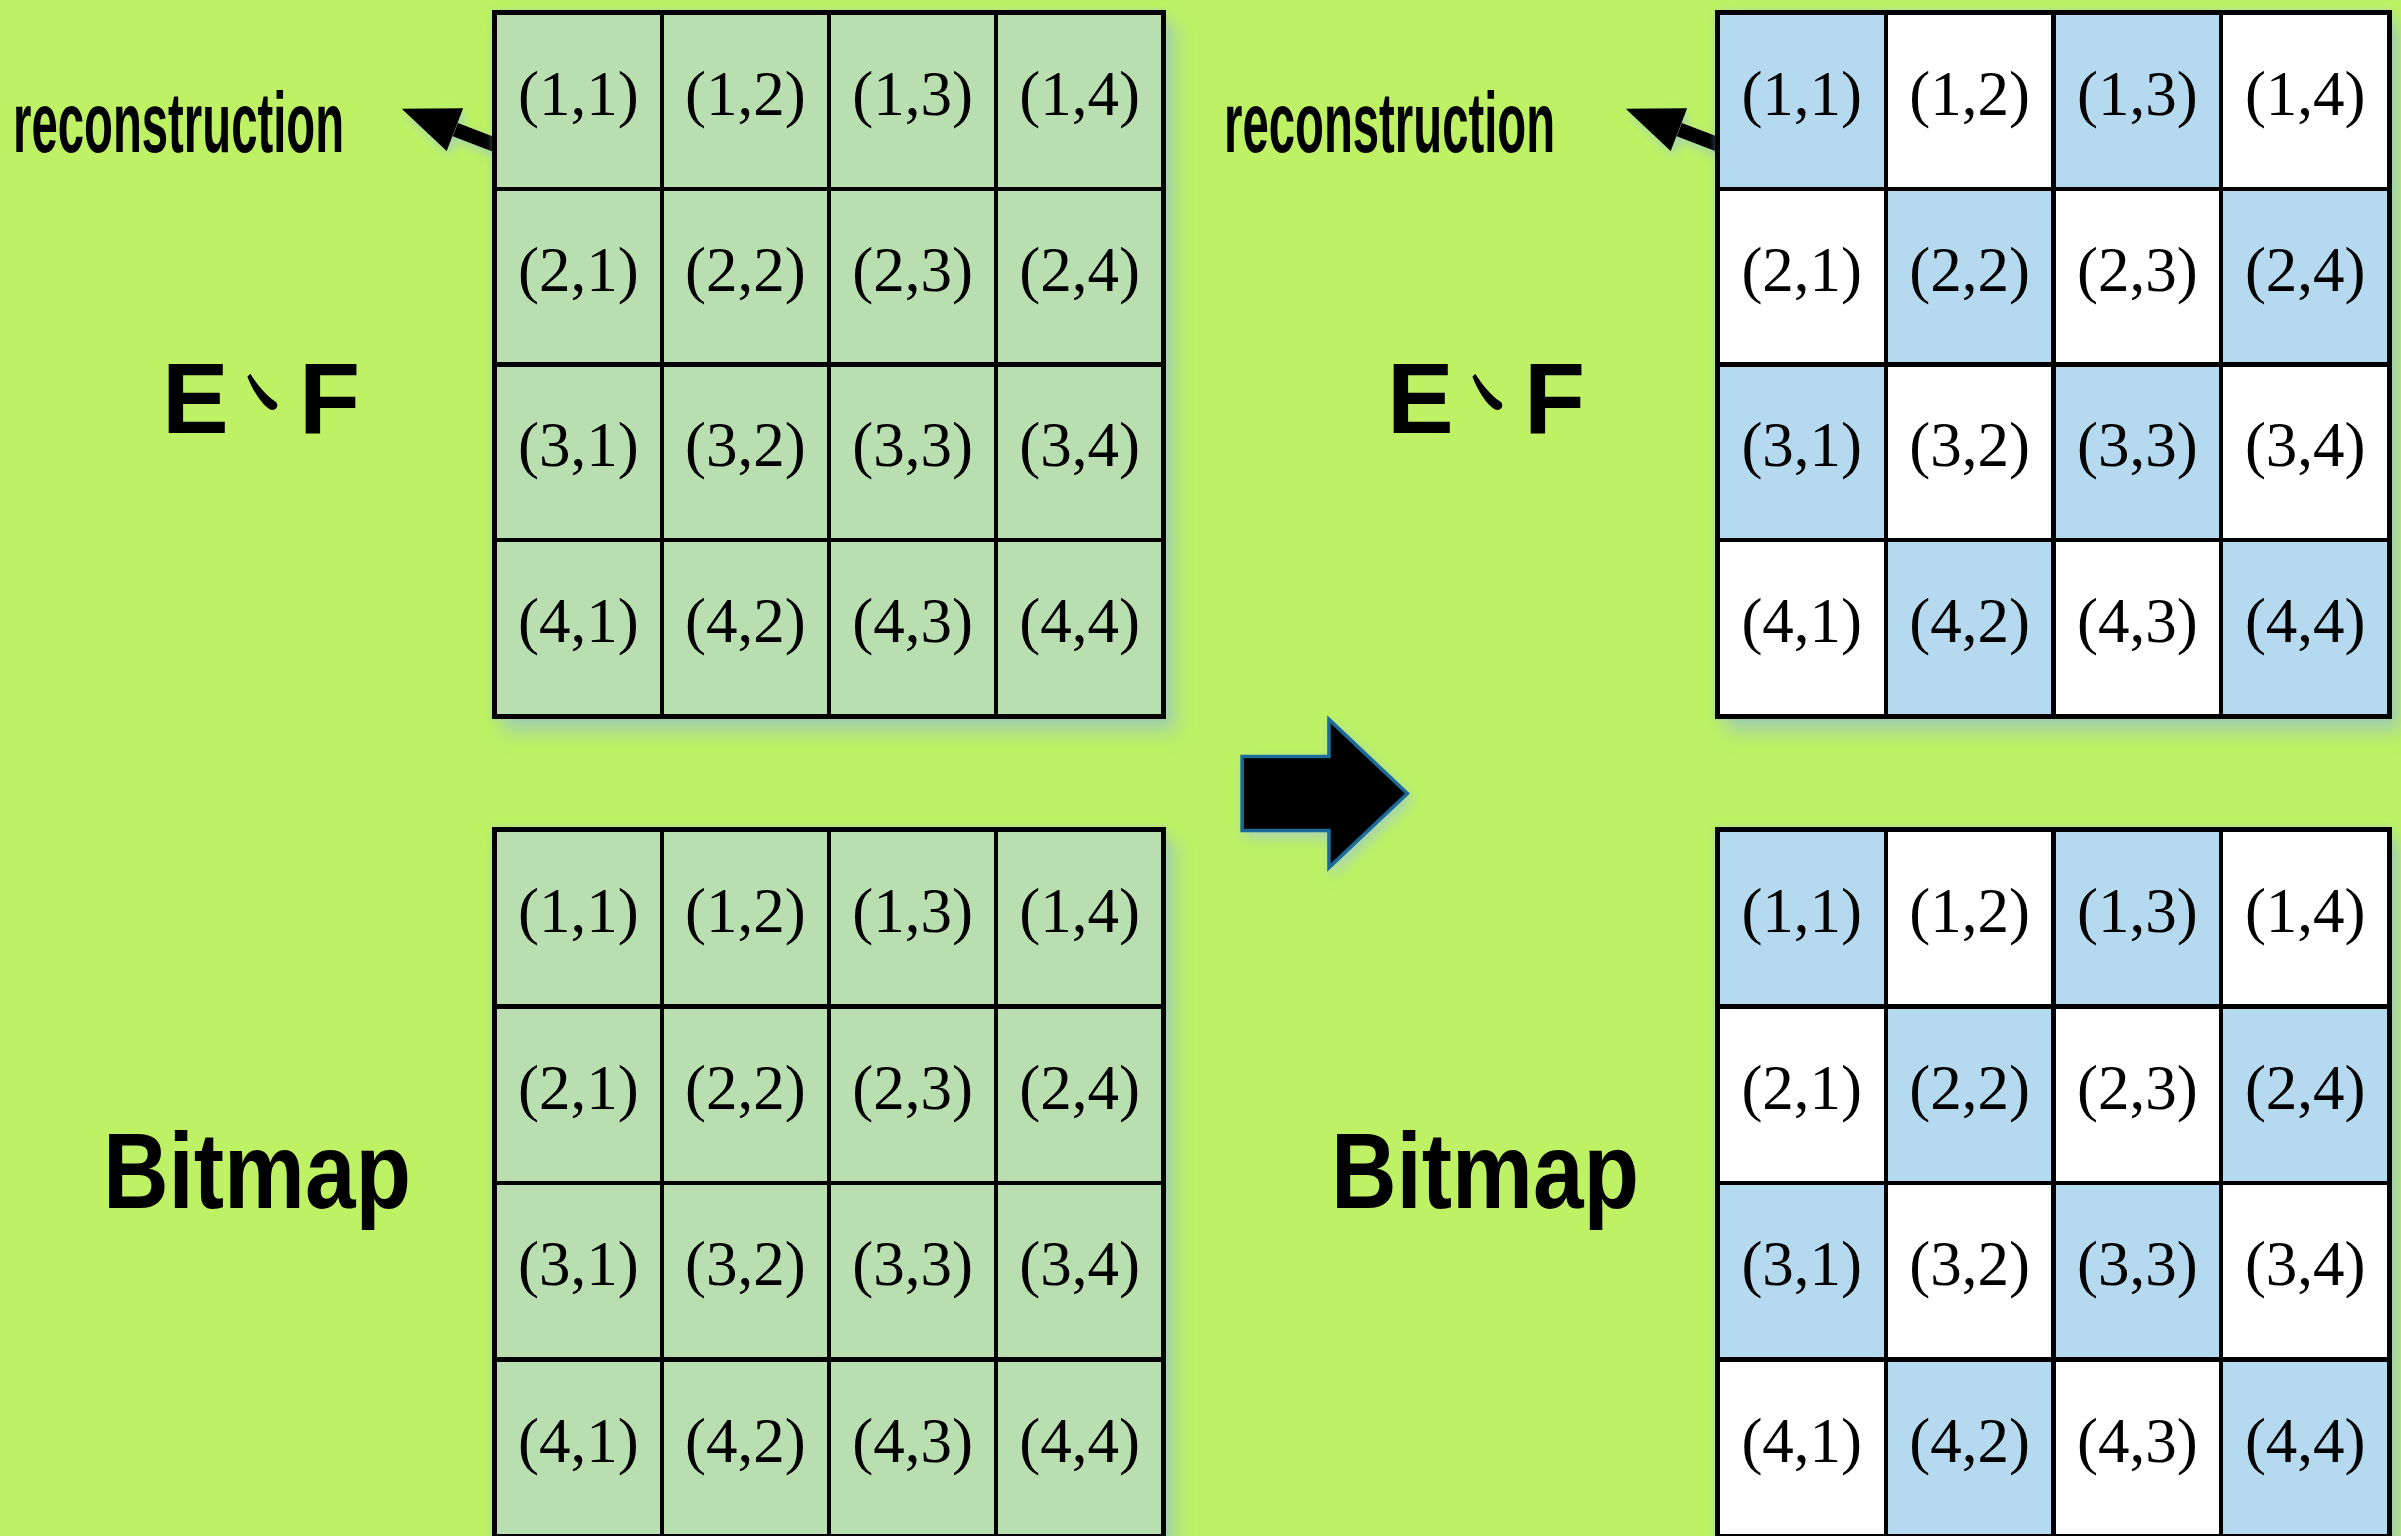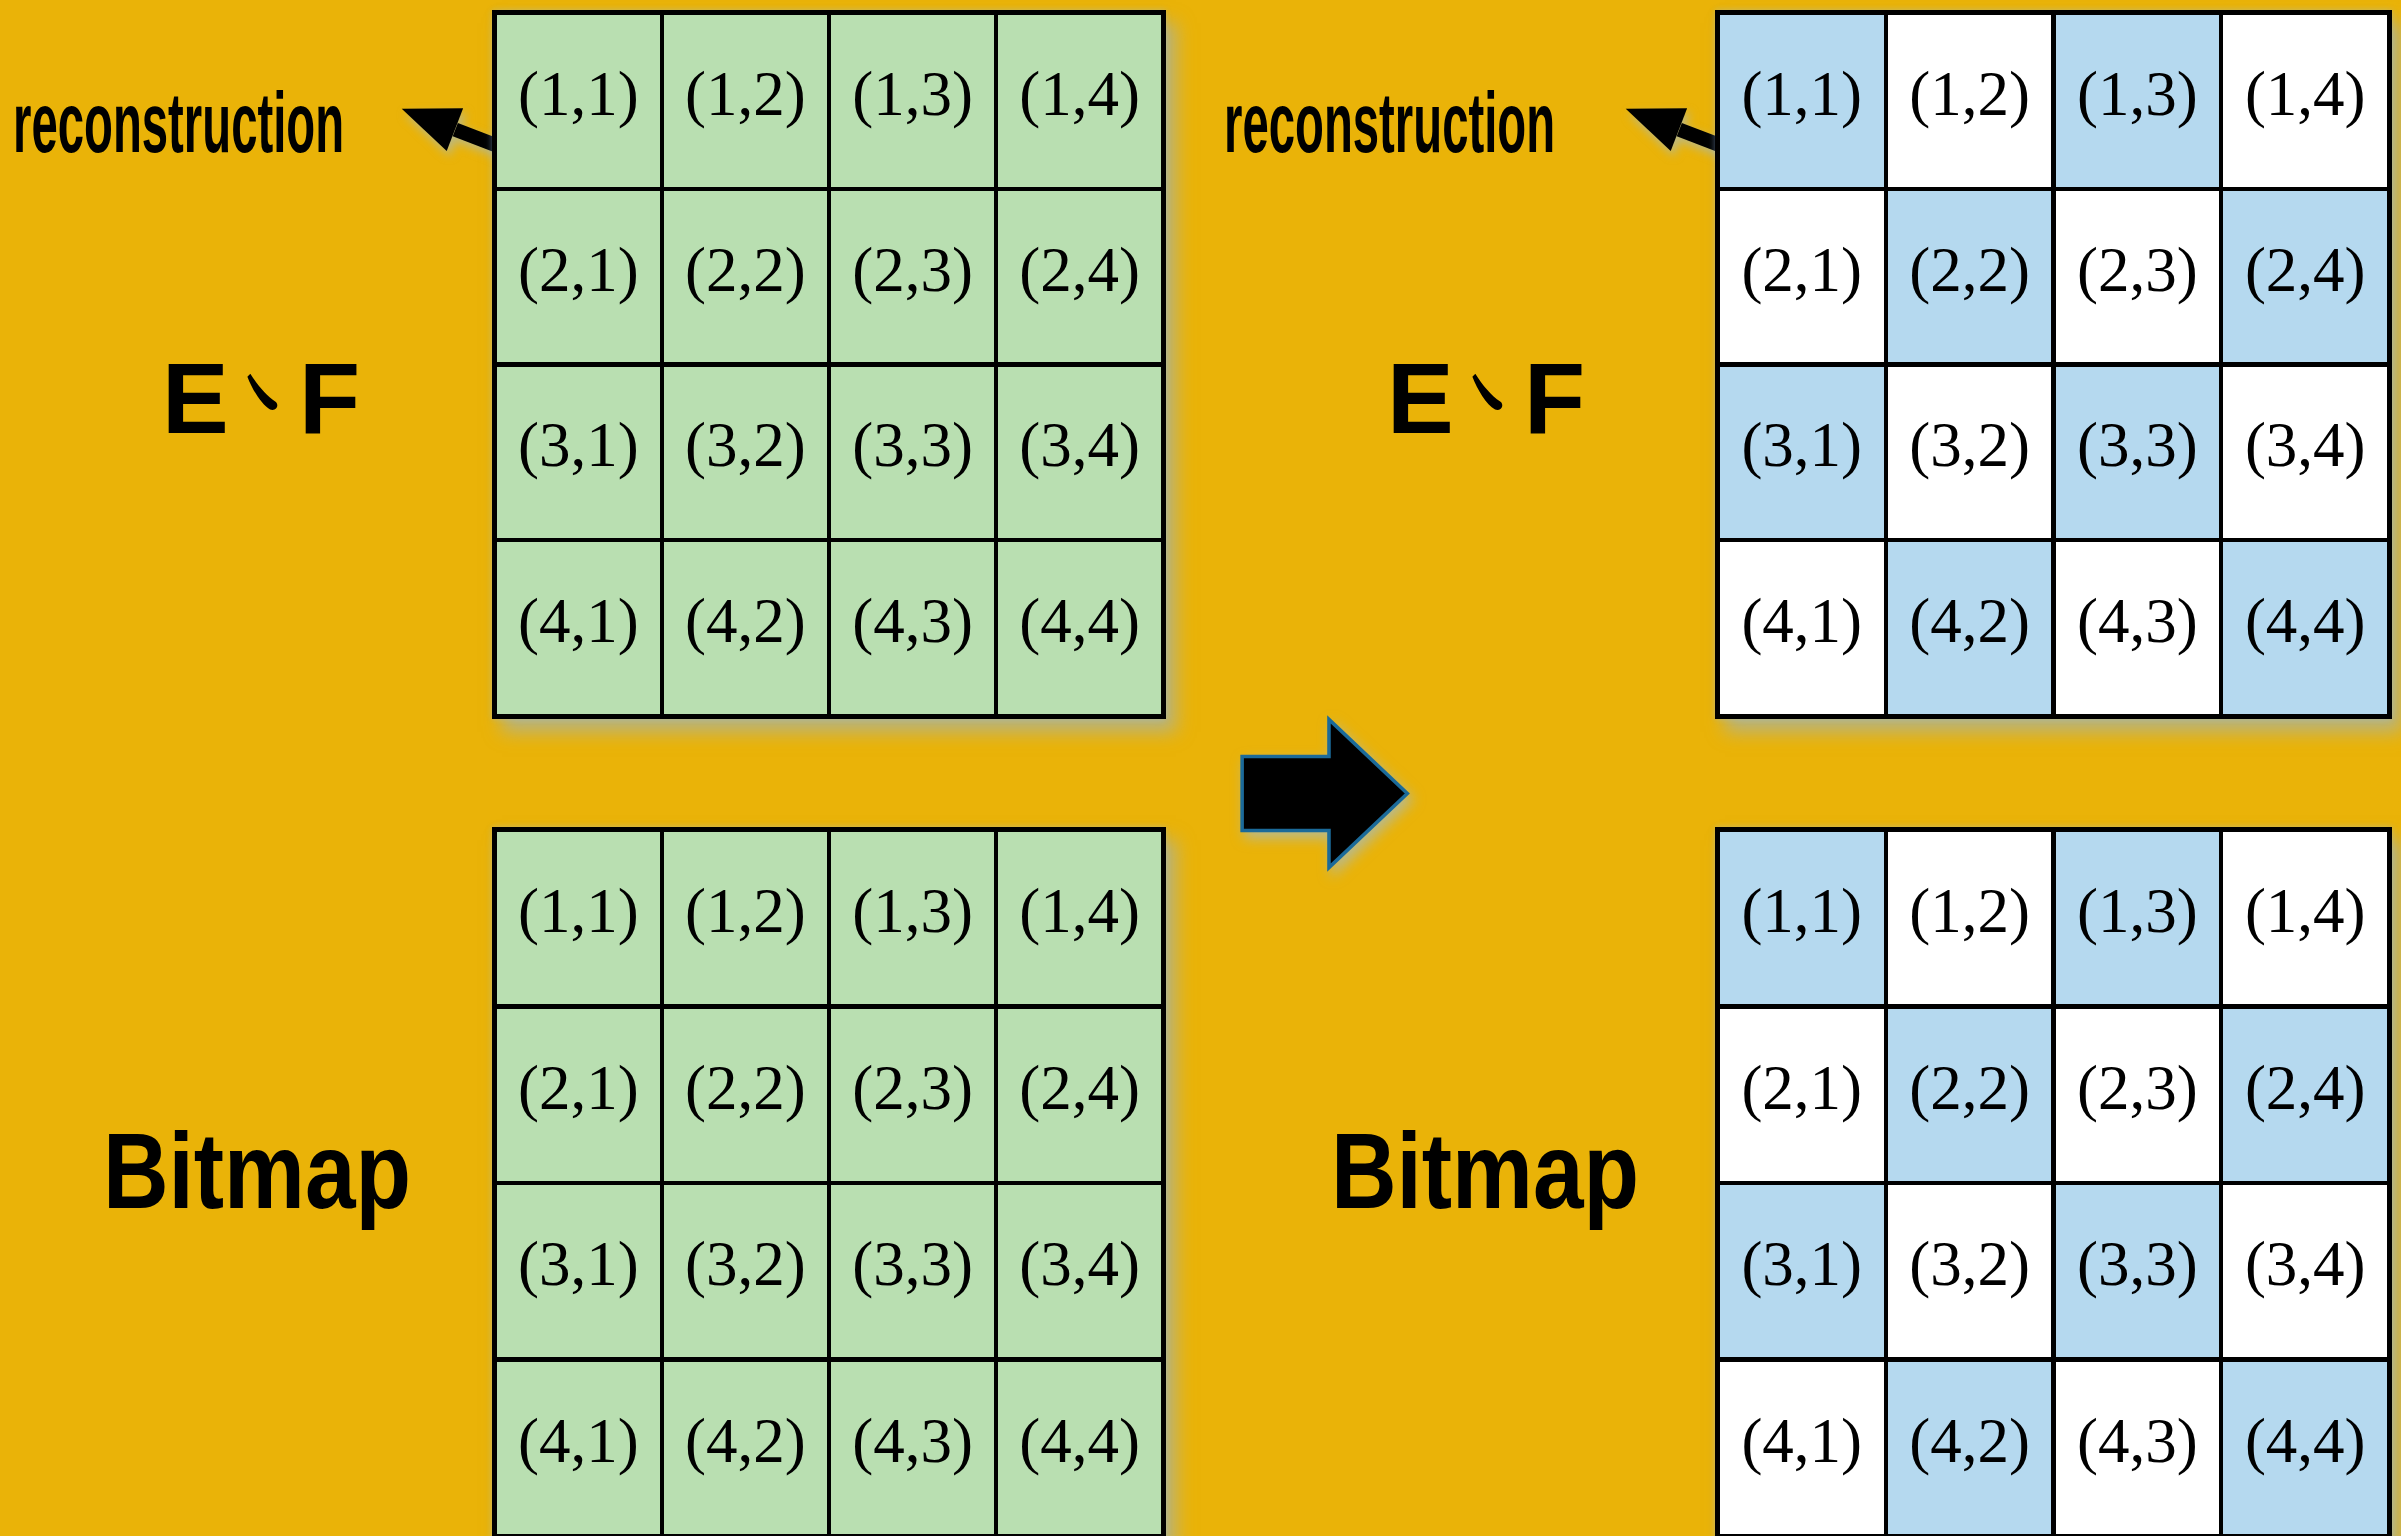--- a/index.html
+++ b/index.html
@@ -1,16 +1,16 @@
 <!DOCTYPE html>
 <html style="font-size:11.4px"><head>
 <meta charset="utf-8">
 <style>
   html,body{margin:0;padding:0;background:#ffffff;}
-  #canvas{position:relative;width:2401px;height:1536px;background:#eab308;overflow:hidden;
+  #canvas{position:relative;width:2401px;height:1536px;background:#bef264;overflow:hidden;
           font-family:"Liberation Sans", sans-serif;}
 
   
   .grid{position:absolute;display:grid;grid-template-columns:repeat(4,1fr);
         grid-template-rows:repeat(4,1fr);gap:4.3px;background:#000;border:5.7px solid #000;
         box-shadow:0 0 5.7px rgba(150,190,230,.40), 10px 13px 17px rgba(140,180,225,.55);}
   .cell{display:flex;align-items:center;justify-content:center;
         font-family:"Liberation Serif", serif;font-size:63px;color:#000;
         padding-bottom:13px;box-sizing:border-box;}
   #grid-top-left   {left:492px; top:10px;   width:664px;height:699px;}

